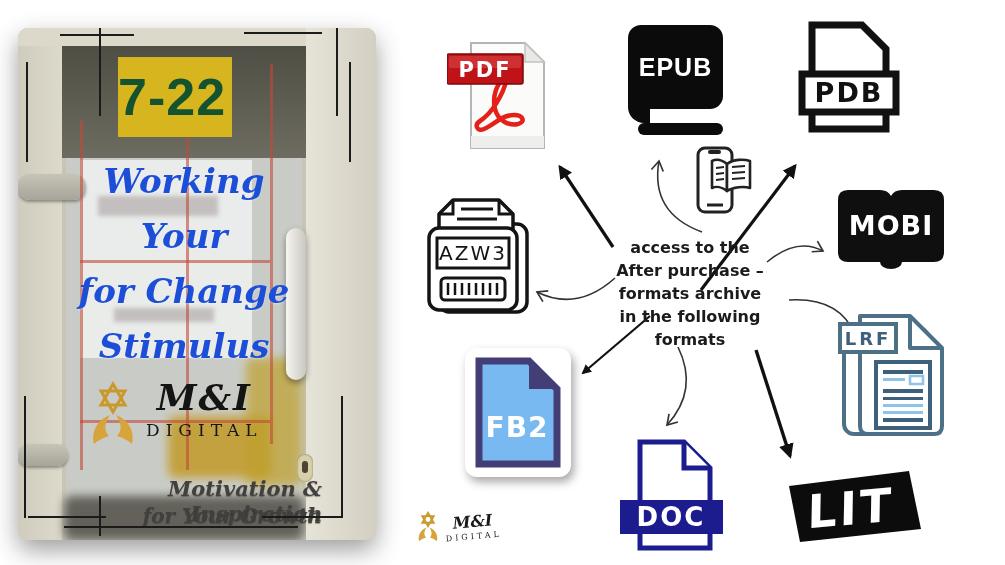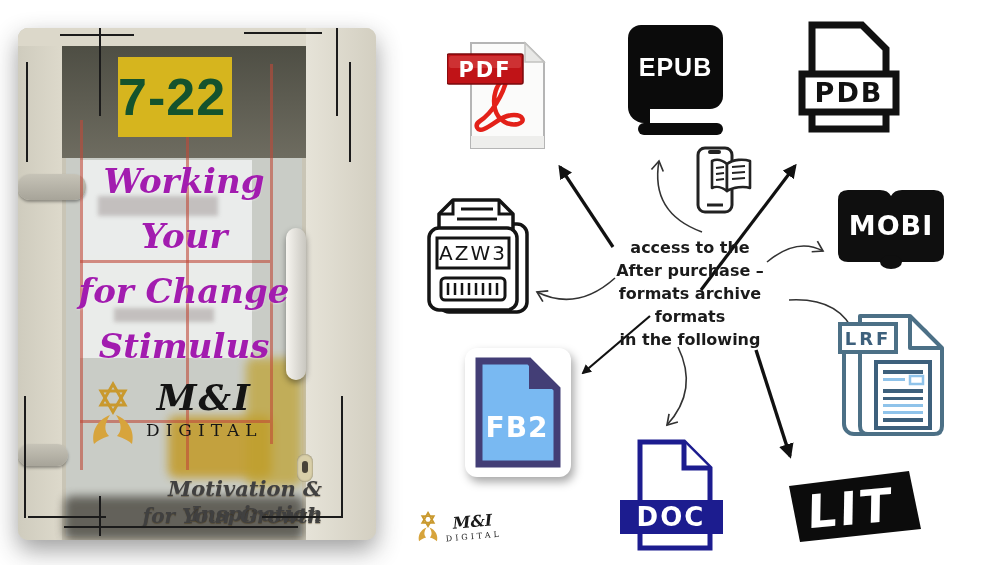--- a/index.html
+++ b/index.html
@@ -22,21 +22,21 @@
   .handle-gray{position:absolute;background:linear-gradient(180deg,#c6c3b7,#a7a499);border-radius:12px;box-shadow:0 2px 3px rgba(0,0,0,.35);}
   .door-handle{position:absolute;left:268px;top:200px;width:20px;height:152px;border-radius:10px;
                background:linear-gradient(90deg,#f7f5f0,#c9c7c0);box-shadow:0 3px 6px rgba(0,0,0,.4);}
   .lock{position:absolute;left:279px;top:426px;width:16px;height:28px;border-radius:8px;background:#d9cfa8;box-shadow:inset 0 0 2px rgba(0,0,0,.5);}
   .lock:after{content:"";position:absolute;left:5px;top:7px;width:6px;height:12px;border-radius:3px;background:#4a4438;}
   .hours-sign{position:absolute;left:100px;top:29px;width:114px;height:80px;background:#d6b51e;
               display:flex;align-items:center;justify-content:flex-start;
               color:#14532d;font-weight:900;font-size:52px;letter-spacing:1px;font-family:"Liberation Sans",sans-serif;}
   .cover-title{position:absolute;left:44px;top:126px;width:244px;text-align:center;
                font-family:"DejaVu Serif","Liberation Serif",serif;font-style:italic;font-weight:bold;
-               color:#a21caf;font-size:34px;line-height:55px;text-shadow:0 1px 2px rgba(255,255,255,.35);}
+               color:#1d4ed8;font-size:34px;line-height:55px;text-shadow:0 1px 2px rgba(255,255,255,.35);}
   .cover-title span{display:block;}
   .logo-row{position:absolute;left:72px;top:350px;display:flex;align-items:flex-start;gap:10px;}
   .logo-text{display:flex;flex-direction:column;align-items:center;}
   .brand-name{font-family:"DejaVu Serif","Liberation Serif",serif;font-style:italic;font-weight:bold;
               font-size:36px;color:#141414;line-height:38px;letter-spacing:2px;}
   .brand-sub{font-family:"DejaVu Serif","Liberation Serif",serif;font-size:17px;letter-spacing:6px;color:#161616;margin-top:4px;}
   .tagline{position:absolute;left:44px;width:260px;text-align:right;
            font-family:"DejaVu Serif","Liberation Serif",serif;font-style:italic;font-weight:bold;
            color:#404040;text-shadow:0 1px 1px rgba(60,40,0,.4);}
   .crop-mark{position:absolute;background:#1b1b1b;}
@@ -269,22 +269,22 @@
       <svg width="140" height="78" viewBox="0 0 140 78">
         <polygon points="4,18 124,3 136,61 15,74" fill="#0c0c0c"></polygon>
         <text x="70" y="56" text-anchor="middle" fill="#fff" font-size="46" font-weight="bold" letter-spacing="3" transform="rotate(-5 70 40) skewX(-6)">LIT</text>
       </svg>
     </div>
 
     <div class="center-text">
       <span>access to the</span>
       <span>After purchase –</span>
       <span>formats archive</span>
+      <span>in the following</span>
       <span>formats</span>
-      <span>in the following</span>
     </div>
 
     <div class="watermark">
       <svg width="24" height="34" viewBox="0 0 46 72">
         <polygon points="23,6 35,27 11,27" fill="none" stroke="#c9992e" stroke-width="4"></polygon>
         <polygon points="23,34 11,13 35,13" fill="none" stroke="#c9992e" stroke-width="4"></polygon>
         <path d="M4,66 C1,54 7,42 20,37 C14,46 14,53 19,58 C12,60 7,63 4,66 Z" fill="#d7a43c"></path>
         <path d="M42,66 C45,54 39,42 26,37 C32,46 32,53 27,58 C34,60 39,63 42,66 Z" fill="#d7a43c"></path>
       </svg>
       <div class="wm-text">

